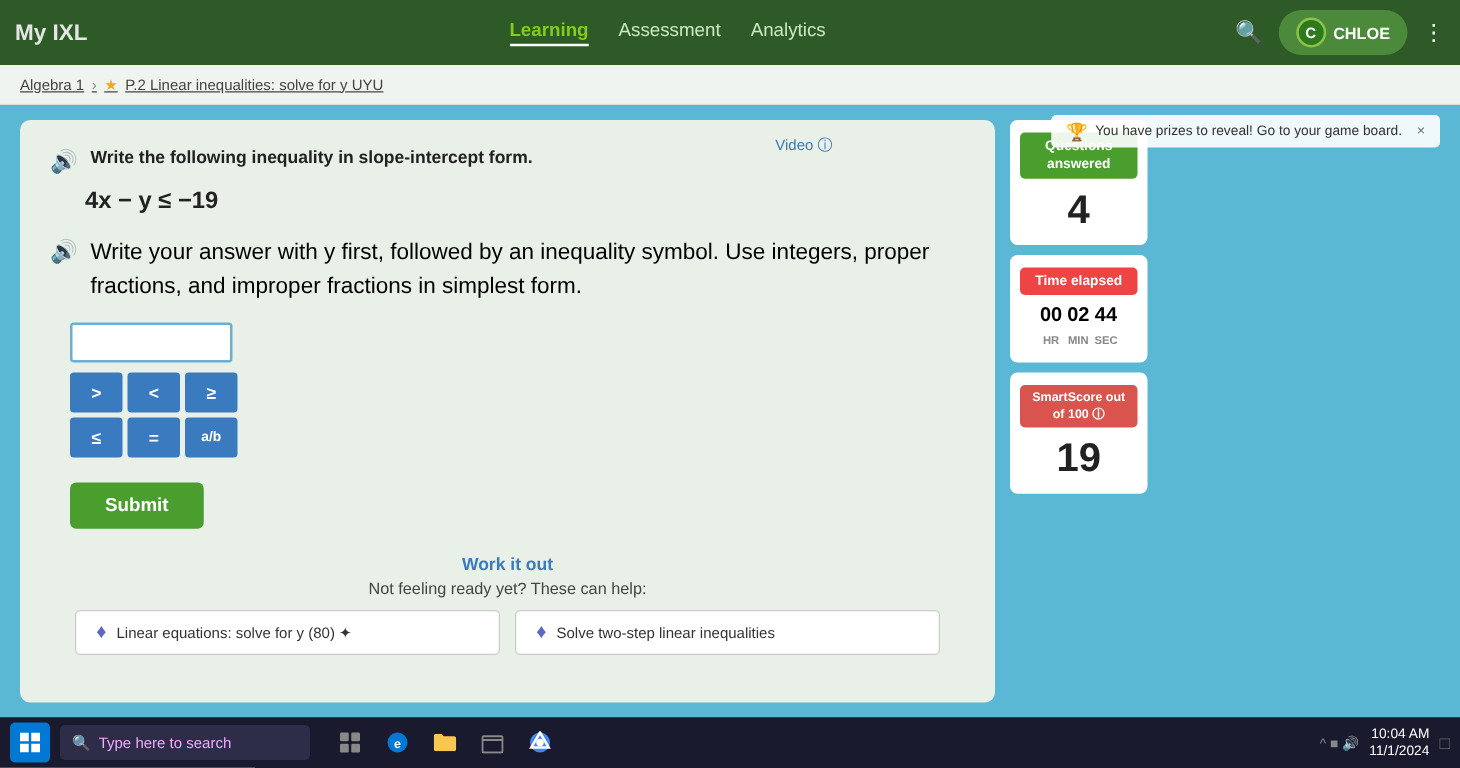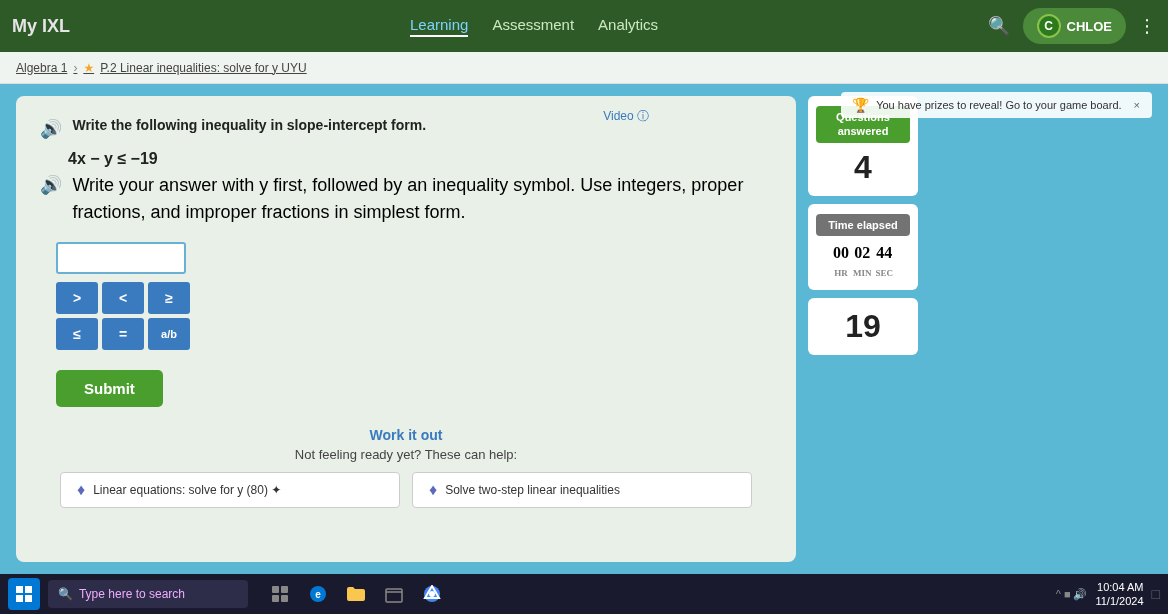--- a/index.html
+++ b/index.html
@@ -33,22 +33,22 @@
       flex: 1;
       justify-content: center;
     }
     .nav-link {
       color: #cde8c0;
       text-decoration: none;
       font-size: 15px;
       cursor: pointer;
     }
     .nav-link.active {
-      color: #7dd3fc;
-      font-weight: normal;
+      color: #84cc16;
+      font-weight: bold;
       border-bottom: 2px solid white;
       padding-bottom: 2px;
     }
     .nav-right {
       display: flex;
       align-items: center;
       gap: 12px;
     }
     .nav-icon-btn {
       background: none;
@@ -147,24 +147,24 @@
       font-size: 18px;
       margin-top: 2px;
     }
     .question-text {
       font-size: 14px;
       color: #222;
       line-height: 1.4;
       font-weight: bold;
     }
     .equation {
-      font-size: 16px;
+      font-size: 19px;
       font-weight: bold;
       color: #222;
-      margin: 8px 0 4px 28px;
+      margin: 8px 0 16px 28px;
     }
 
     .instruction-row {
       display: flex;
       align-items: flex-start;
       gap: 10px;
       margin-bottom: 16px;
     }
     .instruction-text {
       font-size: 18px;
@@ -280,54 +280,53 @@
       padding: 4px 6px;
       margin-bottom: 6px;
       line-height: 1.3;
     }
     .side-card-value {
       font-size: 32px;
       font-weight: bold;
       color: #222;
     }
     .time-card-title {
-      background: #737373;
+      background: #ef4444;
       color: white;
       font-size: 11px;
       font-weight: bold;
       border-radius: 4px;
       padding: 4px 6px;
       margin-bottom: 8px;
       line-height: 1.3;
     }
     .time-display {
       display: flex;
       justify-content: center;
       gap: 4px;
       font-size: 16px;
       font-weight: bold;
-      font-family: Liberation Serif, serif;
     }
     .time-unit { text-align: center; }
     .time-num { font-size: 16px; font-weight: bold; display: block; }
     .time-label { font-size: 9px; color: #888; }
     .smart-score-title {
       background: #d9534f;
       color: white;
       font-size: 10px;
       font-weight: bold;
       border-radius: 4px;
       padding: 4px 6px;
       margin-bottom: 6px;
       line-height: 1.3;
     }
     .video-link {
       position: absolute;
       top: 12px;
-      right: 147px;
+      right: 130px;
       font-size: 12px;
       color: #3a7abf;
       cursor: pointer;
       display: flex;
       align-items: center;
       gap: 4px;
     }
 
     
     .taskbar {
@@ -498,20 +497,21 @@
           <span class="time-label">MIN</span>
         </div>
         <div class="time-unit">
           <span class="time-num">44</span>
           <span class="time-label">SEC</span>
         </div>
       </div>
     </div>
 
     <div class="side-card">
+      <div class="smart-score-title">SmartScore out of 100 ⓘ</div>
       <div class="side-card-value">19</div>
     </div>
   </div>
 
 </div>
 
 <div class="taskbar">
   <div class="taskbar-start">
     <svg width="16" height="16" viewBox="0 0 16 16" fill="white">
       <rect x="0" y="0" width="7" height="7"></rect>

